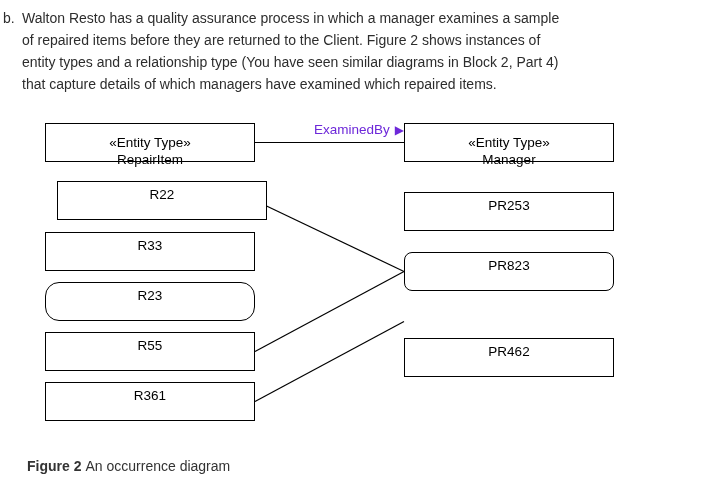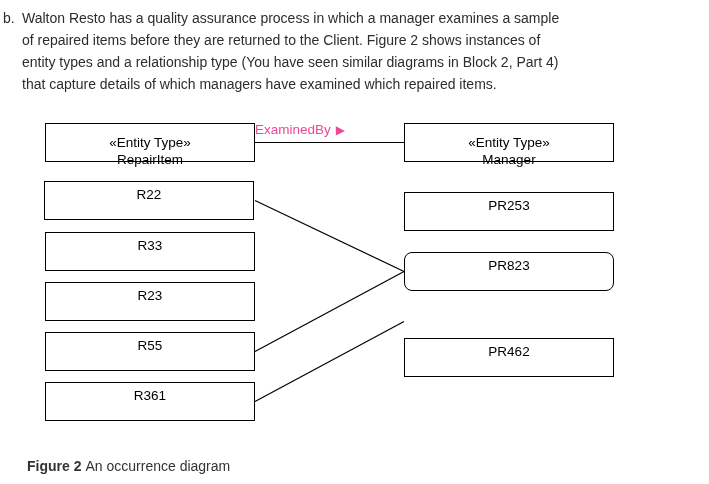--- a/index.html
+++ b/index.html
@@ -24,31 +24,31 @@
   .box{
     position:absolute;width:210px;height:39px;
     border:1.4px solid #000;background:#fff;
     box-sizing:border-box;text-align:center;
     font-size:13.5px;color:#000;
   }
   .header-box{padding-top:10px;line-height:17px;}
   .inst{padding-top:5px;}
   .pos-lent{left:45px;top:123px;}
   .pos-rent{left:404px;top:123px;}
-  .pos-l0{left:44px;top:181px;}
+  .pos-l0{left:57px;top:181px;}
   .pos-l1{left:45px;top:232px;}
-  .pos-l2{left:45px;top:282px;}
+  .pos-l2{left:45px;top:282px;border-radius:14px;}
   .pos-l3{left:45px;top:332px;}
   .pos-l4{left:45px;top:382px;}
   .pos-r0{left:404px;top:192px;}
   .pos-r1{left:404px;top:252px;border-radius:8px;}
   .pos-r2{left:404px;top:302px;margin-top:36px;}
   .rel-label{
     position:absolute;left:255px;top:122px;width:149px;
-    text-align:left;font-size:13.5px;color:#ec4899;white-space:nowrap;
+    text-align:right;font-size:13.5px;color:#6d28d9;white-space:nowrap;
   }
   .rel-label .arrow{
     font-family:"DejaVu Sans",sans-serif;
     font-size:12px;margin-left:5px;
   }
   
   .caption{
     position:absolute;left:27px;top:458px;
     font-size:14px;color:#333;
   }

